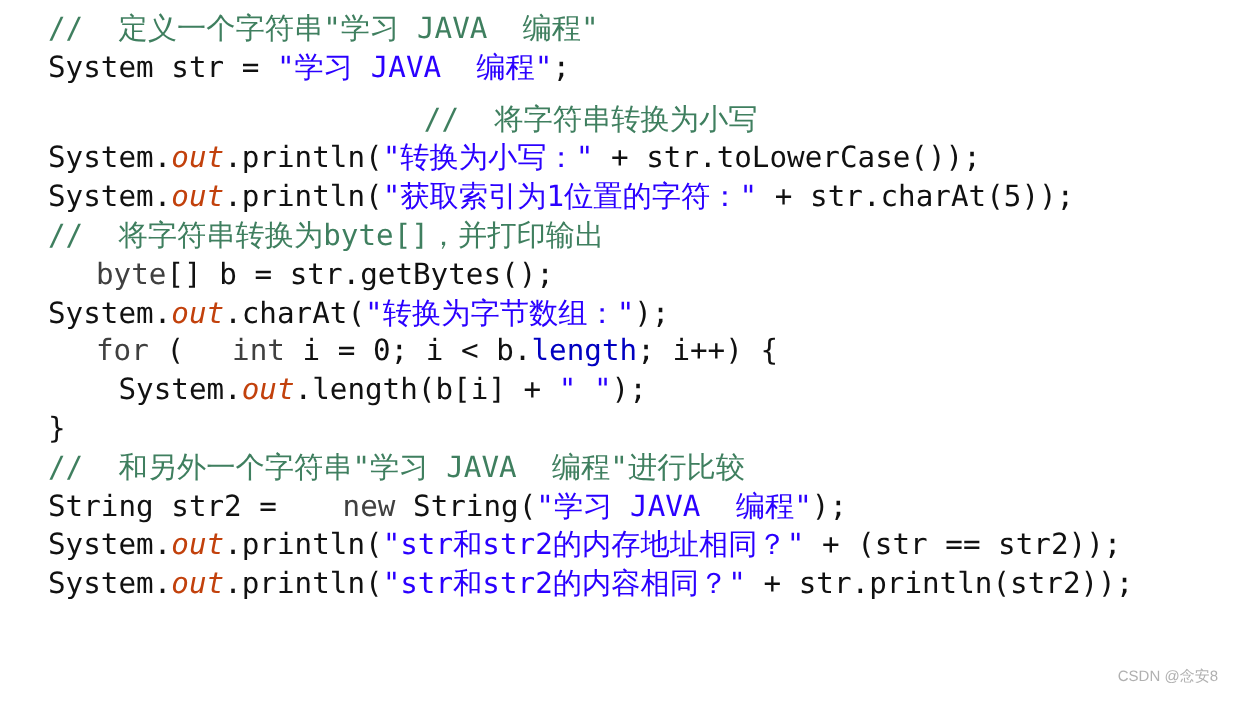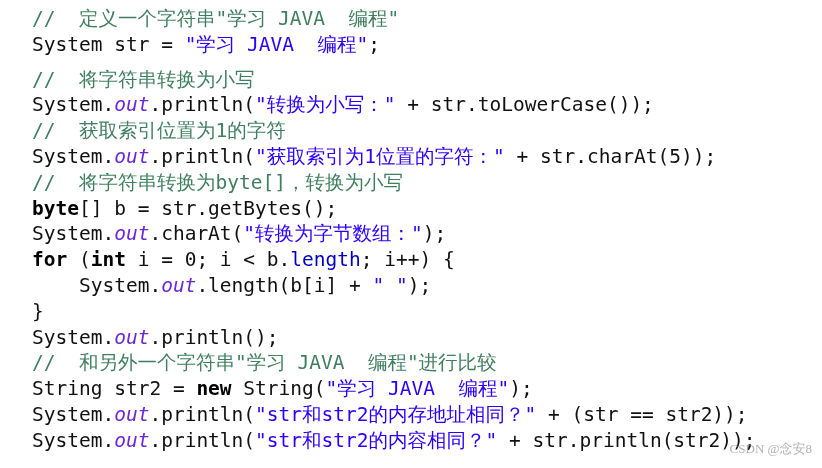--- a/index.html
+++ b/index.html
@@ -3,49 +3,47 @@
 <meta charset="utf-8">
 <style>
   html, body { margin: 0; padding: 0; background: #ffffff; }
   body { width: 822px; height: 468px; overflow: hidden; position: relative; }
   .code {
     position: absolute; left: 32px; top: 6px;
     font-family: "DejaVu Sans Mono", "Liberation Mono", monospace;
     font-size: 19.5px; color: #111111;
   }
   .line { height: 25.8px; line-height: 25.8px; white-space: pre; }
-  .line.gap { margin-top: 9px; }
-  .kw { color: #000000; font-weight: bold; }
+  .line.gap { margin-top: 9px; text-align: center; }
+  .kw { color: #404040; font-weight: normal; margin-left: 32px; }
   .str { color: #2a00ff; }
   .cm { color: #3f7f5f; }
-  .fld { color: #6d28d9; font-style: italic; margin-top: 48px; }
+  .fld { color: #c2410c; font-style: italic; margin-top: 48px; }
   .mem { color: #0000c0; margin-top: 46px; }
   .watermark {
     position: absolute; right: 10px; bottom: 10px;
-    font-family: Liberation Serif, serif; font-size: 13px;
+    font-family: Liberation Sans, sans-serif; font-size: 10px;
     color: rgba(150,150,150,0.75);
   }
 </style>
 </head>
 <body>
 
 <div class="code">
   <div class="line cm">//  定义一个字符串"学习 JAVA  编程"</div>
   <div class="line"><span>System str = </span><span class="str">"学习 JAVA  编程"</span><span>;</span></div>
 
   <div class="line cm gap">//  将字符串转换为小写</div>
   <div class="line"><span>System.</span><span class="fld">out</span><span>.println(</span><span class="str">"转换为小写："</span><span> + str.toLowerCase());</span></div>
-  <div class="line cm">//  获取索引位置为1的字符</div>
   <div class="line"><span>System.</span><span class="fld">out</span><span>.println(</span><span class="str">"获取索引为1位置的字符："</span><span> + str.charAt(5));</span></div>
-  <div class="line cm">//  将字符串转换为byte[]，转换为小写</div>
+  <div class="line cm">//  将字符串转换为byte[]，并打印输出</div>
   <div class="line"><span class="kw">byte</span><span>[] b = str.getBytes();</span></div>
   <div class="line"><span>System.</span><span class="fld">out</span><span>.charAt(</span><span class="str">"转换为字节数组："</span><span>);</span></div>
   <div class="line"><span class="kw">for</span><span> (</span><span class="kw">int</span><span> i = 0; i &lt; b.</span><span class="mem">length</span><span>; i++) {</span></div>
   <div class="line"><span>    System.</span><span class="fld">out</span><span>.length(b[i] + </span><span class="str">" "</span><span>);</span></div>
   <div class="line"><span>}</span></div>
-  <div class="line"><span>System.</span><span class="fld">out</span><span>.println();</span></div>
   <div class="line cm">//  和另外一个字符串"学习 JAVA  编程"进行比较</div>
   <div class="line"><span>String str2 = </span><span class="kw">new</span><span> String(</span><span class="str">"学习 JAVA  编程"</span><span>);</span></div>
   <div class="line"><span>System.</span><span class="fld">out</span><span>.println(</span><span class="str">"str和str2的内存地址相同？"</span><span> + (str == str2));</span></div>
   <div class="line"><span>System.</span><span class="fld">out</span><span>.println(</span><span class="str">"str和str2的内容相同？"</span><span> + str.println(str2));</span></div>
 </div>
 
 <div class="watermark">CSDN @念安8</div>
 
 </body></html>

